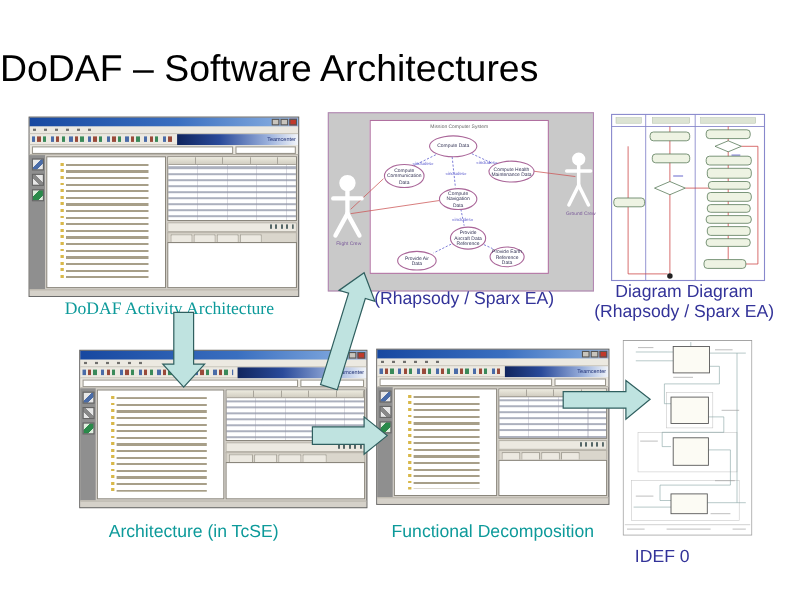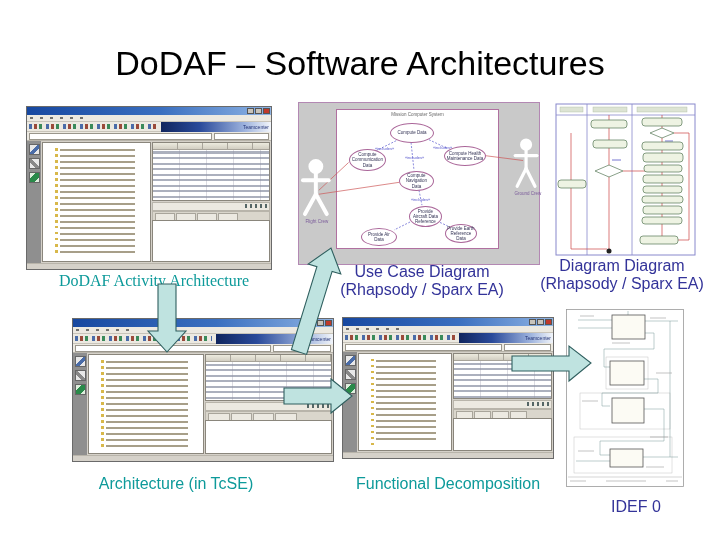--- a/index.html
+++ b/index.html
@@ -1,18 +1,18 @@
 <!DOCTYPE html>
 <html style="--caption-teal: #0d9a9a; --caption-navy: #333399; --arrow-fill: #bfe3e0; --arrow-stroke: #2f5f5f; --window-chrome: #d5d1c9; --titlebar-blue: #1748a0; --banner-navy: #10255e; --usecase-bg: #c9c9c9; --usecase-oval: #aa6699; --include-blue: #5555cc; --association-red: #cc5555; --lane-blue: #8888cc; --node-fill: #eef3e3; --node-stroke: #557755; --flow-red: #cc4444; --idef-line: #7a9a9a;"><head>
 <meta charset="utf-8">
 <style>
   html,body{margin:0;padding:0;background:#fff;}
   #slide{position:relative;width:720px;height:540px;background:#fff;overflow:hidden;
          font-family:"Liberation Sans",sans-serif;}
-  .slide-title{position:absolute;top:44px;left:0;width:100%;text-align:center;
+  .slide-title{position:absolute;top:44px;left:0;width:100%;text-align:left;
          font-size:34px;color:#000;letter-spacing:0;}
   .cap{position:absolute;text-align:center;font-size:16px;line-height:18px;}
   .cap.teal{color:var(--caption-teal,#0d9a9a);}
   .cap.navy{color:var(--caption-navy,#333399);}
 
   
   .tc-host{position:absolute;}
   .tcw{position:absolute;inset:0;background:var(--window-chrome,#d5d1c9);
        border:1px solid #6a6a6a;display:flex;flex-direction:column;}
   .tcw-title{flex:0 0 8px;background:linear-gradient(90deg,var(--titlebar-blue,#1748a0),#3a6fc0 55%,#8fb4e4);
@@ -356,32 +356,31 @@
       <line class="idef-dash" x1="90" y1="64" x2="106" y2="64"></line>
       <line class="idef-dash" x1="16" y1="92" x2="32" y2="92"></line>
       <line class="idef-dash" x1="84" y1="128" x2="102" y2="128"></line>
       <line class="idef-dash" x1="12" y1="142" x2="28" y2="142"></line>
       <line class="idef-dash" x1="80" y1="158" x2="98" y2="158"></line>
     </svg>
   </div>
 
   <div class="cap teal" style="left:28px;top:272px;width:252px;font-family:Liberation Serif, serif;">DoDAF Activity Architecture</div>
   <div class="cap navy" style="left:316px;top:263px;width:212px;">
-    <div>Use Case Diagram</div>
     <div>(Rhapsody / Sparx EA)</div>
   </div>
   <div class="cap navy" style="left:524px;top:257px;width:196px;">
     <div>Diagram Diagram</div>
     <div>(Rhapsody / Sparx EA)</div>
   </div>
   <div class="cap teal" style="left:56px;top:475px;width:240px;">
     <div>Architecture (in TcSE)</div>
   </div>
   <div class="cap teal" style="left:330px;top:475px;width:236px;">Functional Decomposition</div>
-  <div class="cap navy" style="left:580px;top:498px;width:112px;">
+  <div class="cap navy" style="left:546px;top:498px;width:112px;">
     <div>IDEF 0</div>
   </div>
 
   <svg class="overlay" viewBox="0 0 720 540">
     <polygon class="blockarrow" points="158,284 176,284 176,331 186,331 167,352 148,331 158,331"></polygon>
     <polygon class="blockarrow" points="291.4,349.6 316.9,266.6 308.2,264 331,248 340.8,274 332.1,271.4 306.6,354.4"></polygon>
     <polygon class="blockarrow" points="284,388 331,388 331,379 352,396 331,413 331,404 284,404"></polygon>
     <polygon class="blockarrow" points="512,356 569,356 569,346 591,363 569,381 569,371 512,371"></polygon>
   </svg>
 

